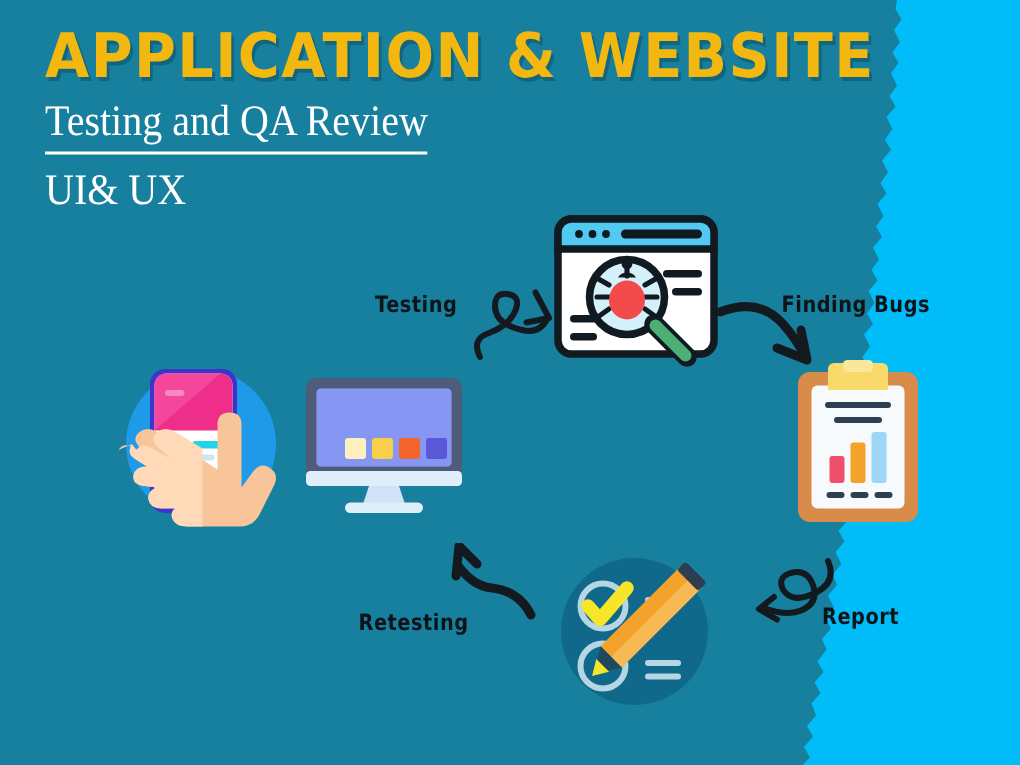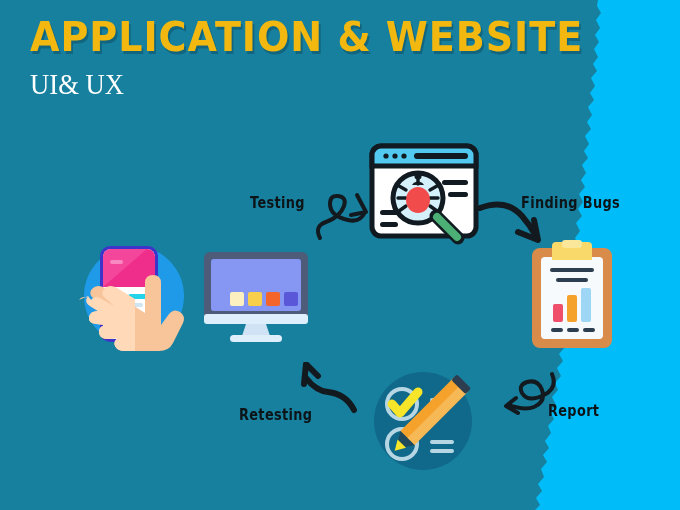--- a/index.html
+++ b/index.html
@@ -88,20 +88,21 @@
         L578,245 L572,252 L576,260 L571,267 L575,274 L569,281 L572,289 L567,296
         L571,303 L565,310 L569,318 L563,325 L567,332 L561,339 L565,347 L559,354
         L563,361 L557,368 L561,376 L555,383 L558,390 L552,397 L556,405 L550,412
         L554,419 L548,426 L551,433 L545,441 L549,448 L543,455 L547,462 L541,469
         L544,477 L538,484 L542,491 L536,498 L540,505 L535,510 L0,510 Z"></path>
     </svg>
   </div>
 
   <div class="title-block">
     <div class="main-title">APPLICATION &amp; WEBSITE</div>
+    <div><span class="sub-title">Testing and QA Review</span></div>
     <div class="sub-title2">UI&amp; UX</div>
   </div>
 
   <div class="cyc-label" id="lbl-testing">Testing</div>
   <div class="cyc-label" id="lbl-bugs">Finding Bugs</div>
   <div class="cyc-label" id="lbl-report">Report</div>
   <div class="cyc-label" id="lbl-retest">Retesting</div>
 
   <div class="icon-abs" style="left:72px;top:234px;">
     <svg width="124" height="124" viewBox="0 0 124 124" xmlns="http://www.w3.org/2000/svg">

